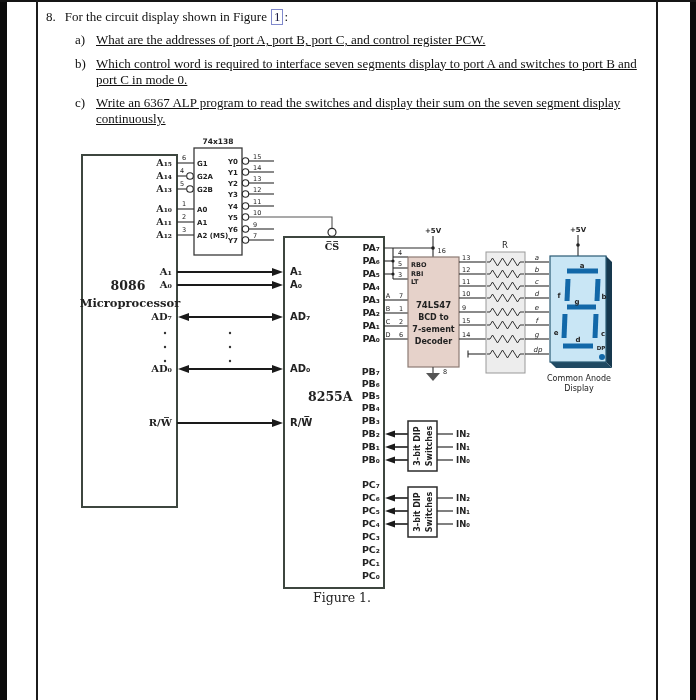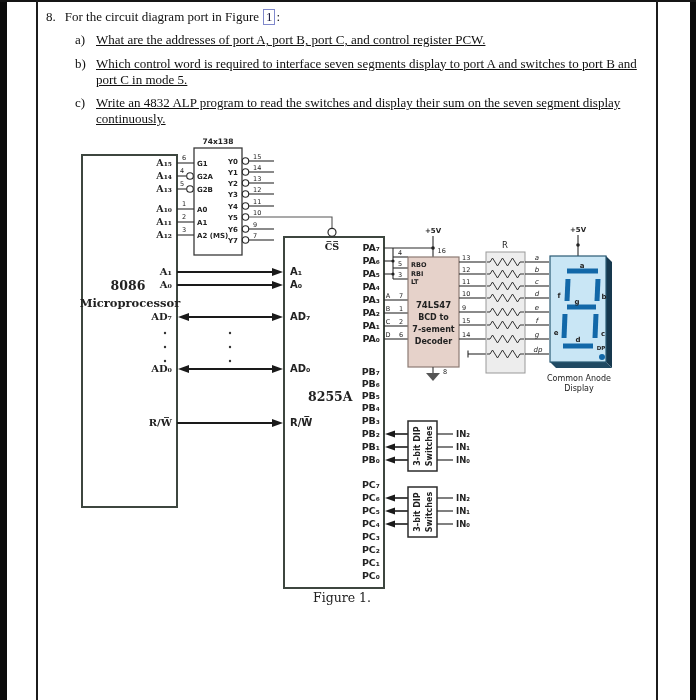--- a/index.html
+++ b/index.html
@@ -24,33 +24,33 @@
 <body>
 
 <div class="band-left"></div>
 <div class="band-right"></div>
 <div class="top-line"></div>
 <div class="rule-left"></div>
 <div class="rule-right"></div>
 
 <div class="question">
   <div class="q-line1">
-    <span class="q-num">8.</span><span>For the circuit diagram port in Figure</span><span class="fig-ref">1</span><span>:</span>
+    <span class="q-num">8.</span><span>For the circuit display shown in Figure</span><span class="fig-ref">1</span><span>:</span>
   </div>
   <div class="q-part">
     <span class="q-label">a)</span>
     <span class="q-text">What are the addresses of port A, port B, port C, and control register PCW.</span>
   </div>
   <div class="q-part">
     <span class="q-label">b)</span>
-    <span class="q-text">Which control word is required to interface seven segments display to port A and switches to port B and port C in mode 5.</span>
+    <span class="q-text">Which control word is required to interface seven segments display to port A and switches to port B and port C in mode 0.</span>
   </div>
   <div class="q-part">
     <span class="q-label">c)</span>
-    <span class="q-text">Write an 4832 ALP program to read the switches and display their sum on the seven segment display continuously.</span>
+    <span class="q-text">Write an 6367 ALP program to read the switches and display their sum on the seven segment display continuously.</span>
   </div>
 </div>
 
 <svg class="diagram" viewBox="0 0 696 700">
 
   <g>
     <rect x="82" y="155" width="95" height="352" fill="#ffffff" stroke="#3d463f" stroke-width="2"></rect>
     <text x="128" y="290" text-anchor="middle" font-size="12.5" font-weight="bold" class="t-serif">8086</text>
     <text x="130" y="307" text-anchor="middle" font-size="11.5" font-weight="bold" class="t-serif">Microprocessor</text>
     <text x="172" y="166" text-anchor="end" font-size="9.5" font-weight="bold" class="t-serif">A₁₅</text>

